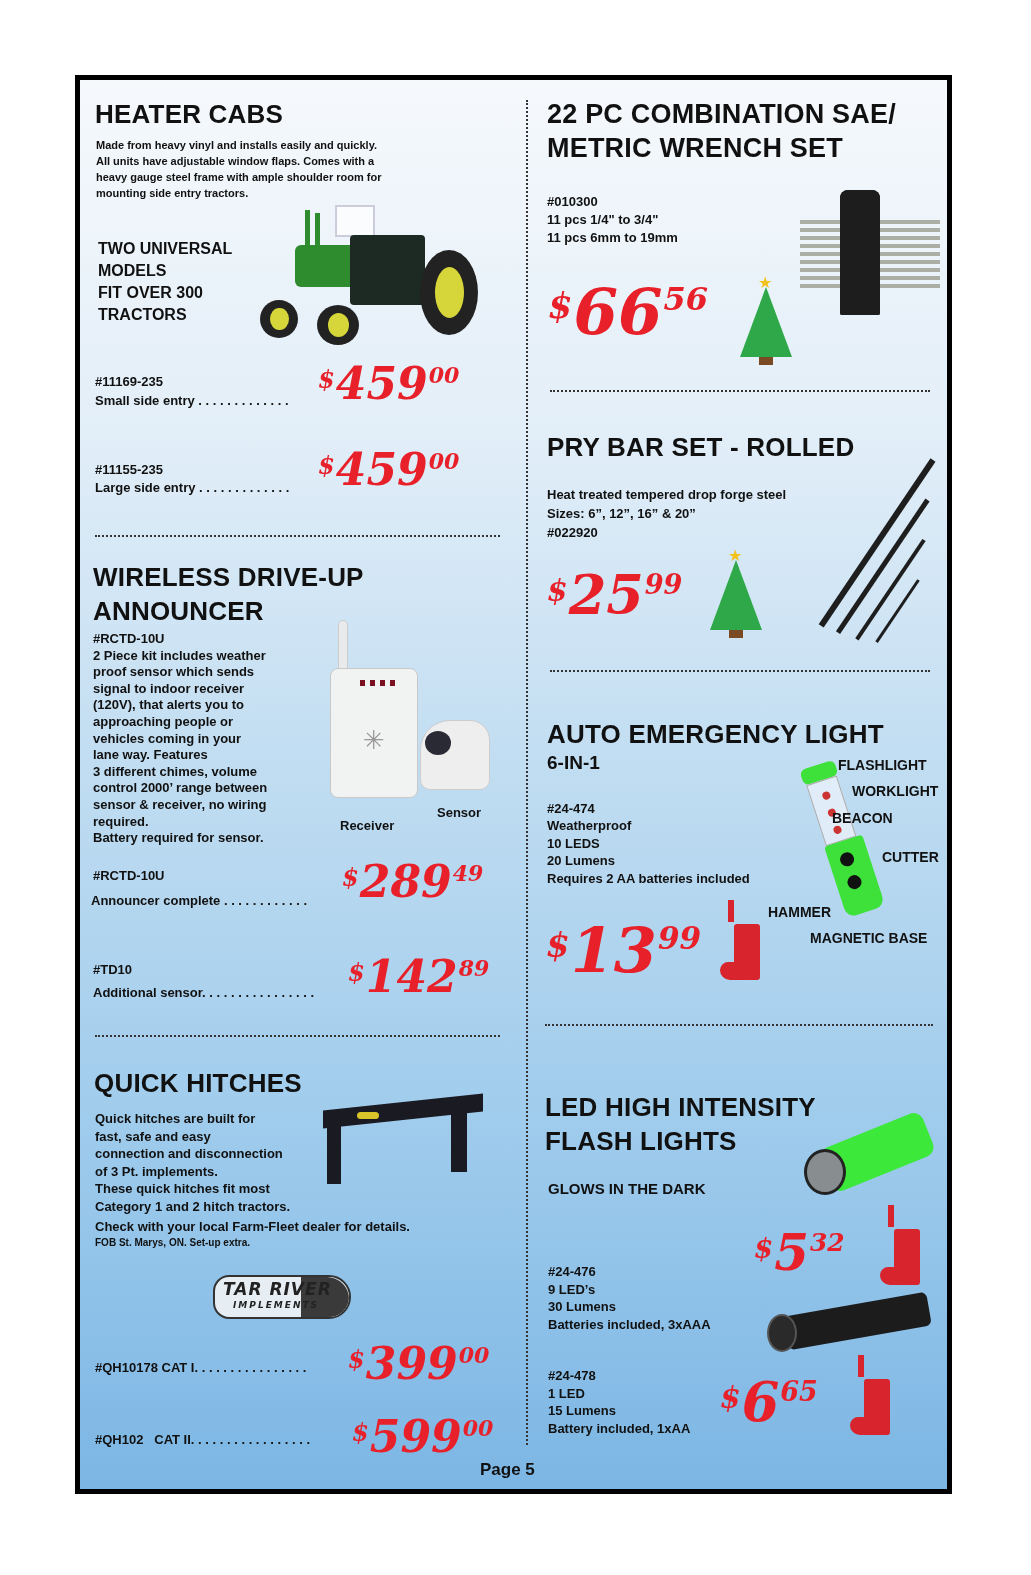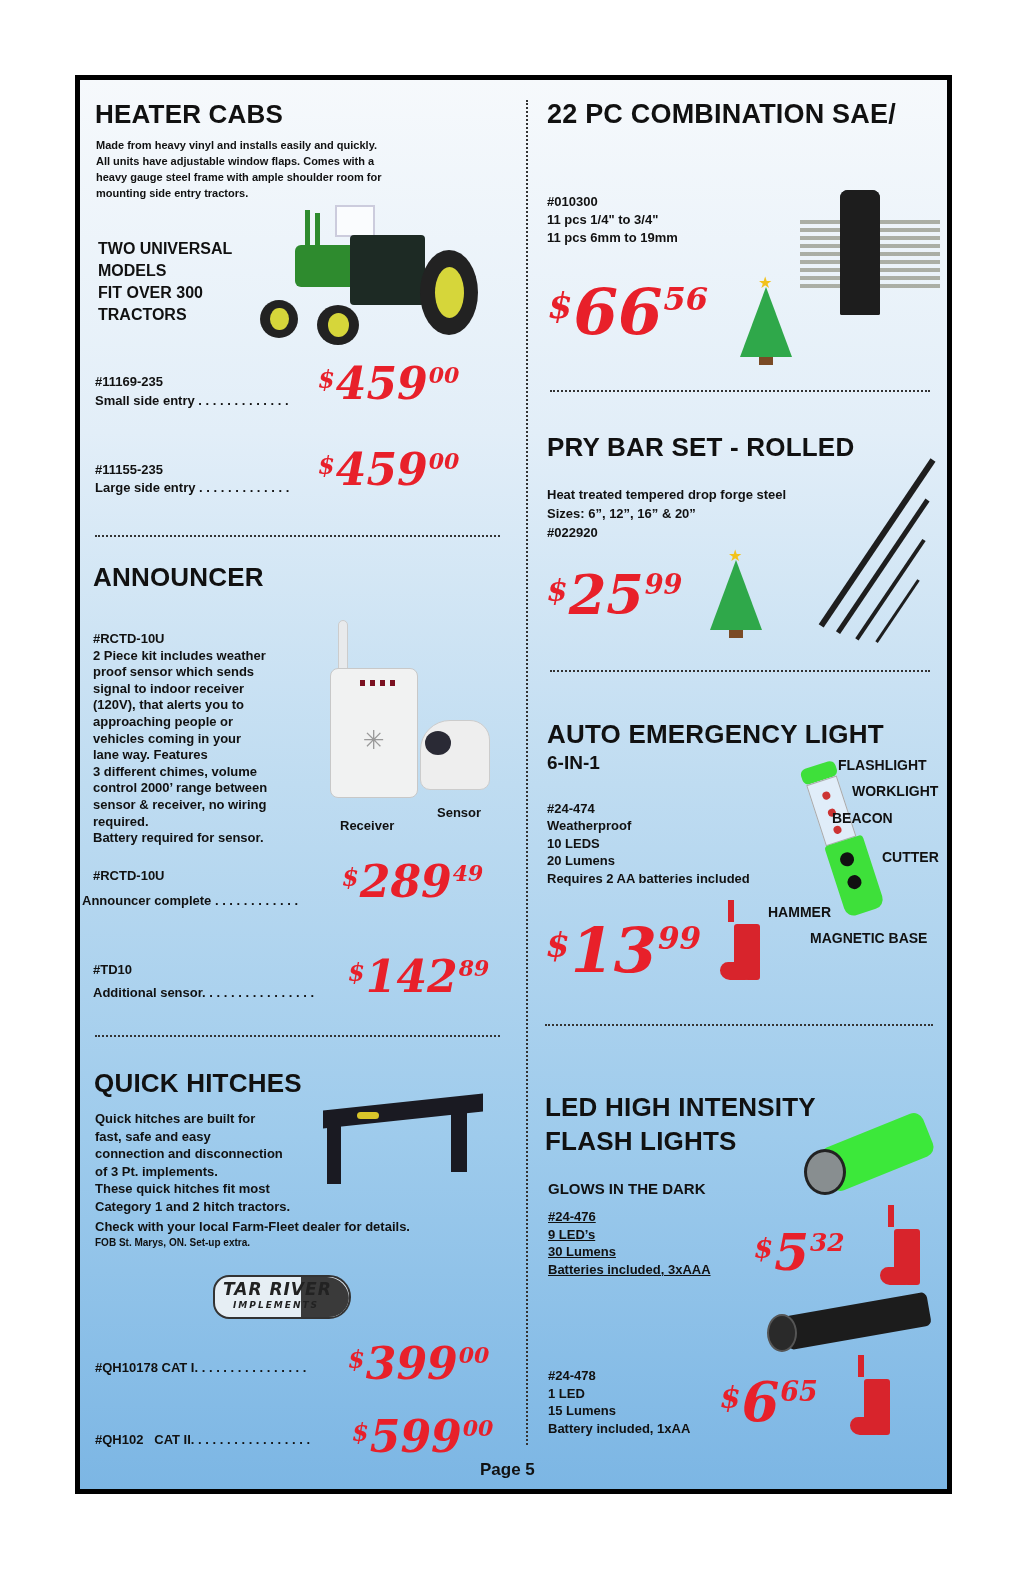--- a/index.html
+++ b/index.html
@@ -85,20 +85,21 @@
   <div class="abs item-line" style="left:15px; top:398px;">
     <span>Large side entry</span> <span>. . . . . . . . . . . . .</span>
   </div>
   <div class="price" style="left:238px; top:368px; font-size:44px;">
     <span class="dollar">$</span><span>459</span><span class="cents">00</span>
   </div>
 
   <div class="hdiv" style="left:15px; top:455px; width:405px;"></div>
 
   <div class="abs h1" style="left:13px; top:480px;">
+    <div>WIRELESS DRIVE-UP</div>
     <div>ANNOUNCER</div>
   </div>
   <div class="abs body-m" style="left:13px; top:551px; width:240px; line-height:16.6px;">
     <div>#RCTD-10U</div>
     <div>2 Piece kit includes weather</div>
     <div>proof sensor which sends</div>
     <div>signal to indoor receiver</div>
     <div>(120V), that alerts you to</div>
     <div>approaching people or</div>
     <div>vehicles coming in your</div>
@@ -115,21 +116,21 @@
     <div style="position:absolute; left:30px; top:60px; width:36px; height:6px; background:repeating-linear-gradient(to right,#7a1020 0 5px,transparent 5px 10px);"></div>
     <div style="position:absolute; left:33px; top:105px; color:#999; font-size:26px;">✳</div>
   </div>
   <div class="img" style="left:340px; top:640px; width:70px; height:70px; background:#eeeeee; border-radius:30px 20px 10px 10px; border:1px solid #ccc;">
     <div style="position:absolute; left:4px; top:10px; width:26px; height:24px; background:#2a2a35; border-radius:50%;"></div>
   </div>
   <div class="abs lbl" style="left:357px; top:725px; font-size:13px;">Sensor</div>
   <div class="abs lbl" style="left:260px; top:738px; font-size:13px;">Receiver</div>
 
   <div class="abs item-line" style="left:13px; top:786px;">#RCTD-10U</div>
-  <div class="abs item-line" style="left:2px; top:811px;text-align:center;">
+  <div class="abs item-line" style="left:11px; top:811px;text-align:center;">
     <span>Announcer complete</span> <span>. . . . . . . . . . . .</span>
   </div>
   <div class="price" style="left:262px; top:780px; font-size:44px;">
     <span class="dollar">$</span><span>289</span><span class="cents">49</span>
   </div>
 
   <div class="abs item-line" style="left:13px; top:880px;">#TD10</div>
   <div class="abs item-line" style="left:13px; top:903px;">
     <span>Additional sensor</span><span>. . . . . . . . . . . . . . . .</span>
   </div>
@@ -169,20 +170,21 @@
   <div class="price" style="left:268px; top:1262px; font-size:44px;">
     <span class="dollar">$</span><span>399</span><span class="cents">00</span>
   </div>
   <div class="abs item-line" style="left:15px; top:1350px; white-space:pre;"><span>#QH102   CAT II</span><span>. . . . . . . . . . . . . . . . .</span></div>
   <div class="price" style="left:272px; top:1335px; font-size:44px;">
     <span class="dollar">$</span><span>599</span><span class="cents">00</span>
   </div>
 
   <div class="abs h1 big" style="left:467px; top:17px;">
     <div>22 PC COMBINATION SAE/</div>
+    <div>METRIC WRENCH SET</div>
   </div>
   <div class="abs body-m" style="left:467px; top:113px; line-height:18px;">
     <div>#010300</div>
     <div>11 pcs 1/4" to 3/4"</div>
     <div>11 pcs 6mm to 19mm</div>
   </div>
   <div class="price" style="left:468px; top:200px; font-size:64px;">
     <span class="dollar">$</span><span>66</span><span class="cents">56</span>
   </div>
   <div class="img" style="left:658px; top:195px; width:56px; height:85px;">
@@ -259,21 +261,21 @@
   <div class="abs h1" style="left:465px; top:1010px;">
     <div>LED HIGH INTENSITY</div>
     <div>FLASH LIGHTS</div>
   </div>
   <div class="abs" style="left:468px; top:1100px; font-weight:700; font-size:15px;">GLOWS IN THE DARK</div>
   <div class="img" style="left:722px; top:1035px; width:130px; height:80px;">
     <div style="position:absolute; left:20px; top:14px; width:110px; height:46px; background:#3ce83a; border-radius:10px; transform:rotate(-22deg);"></div>
     <div style="position:absolute; left:2px; top:34px; width:42px; height:46px; background:#888e90; border:3px solid #222; border-radius:50%;"></div>
   </div>
 
-  <div class="abs body-m" style="left:468px; top:1128px; line-height:17.6px;text-decoration:underline;">
+  <div class="abs body-m" style="left:468px; top:1183px; line-height:17.6px;">
     <div>#24-476</div>
     <div>9 LED’s</div>
     <div>30 Lumens</div>
     <div>Batteries included, 3xAAA</div>
   </div>
   <div class="price" style="left:674px; top:1148px; font-size:50px;">
     <span class="dollar">$</span><span>5</span><span class="cents">32</span>
   </div>
   <div class="img" style="left:800px; top:1125px; width:50px; height:95px;">
     <div class="stocking-loop" style="left:8px; top:0;"></div>

